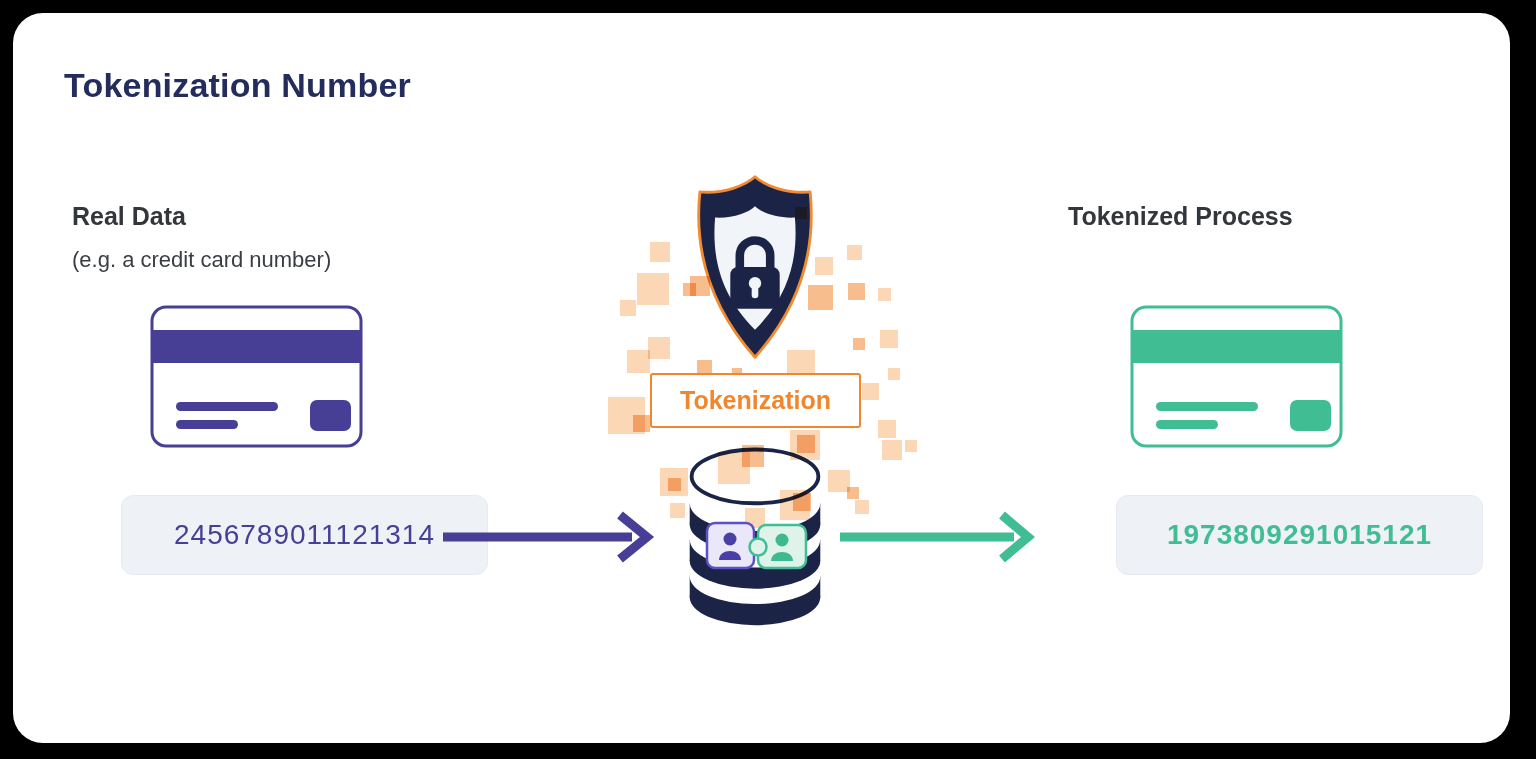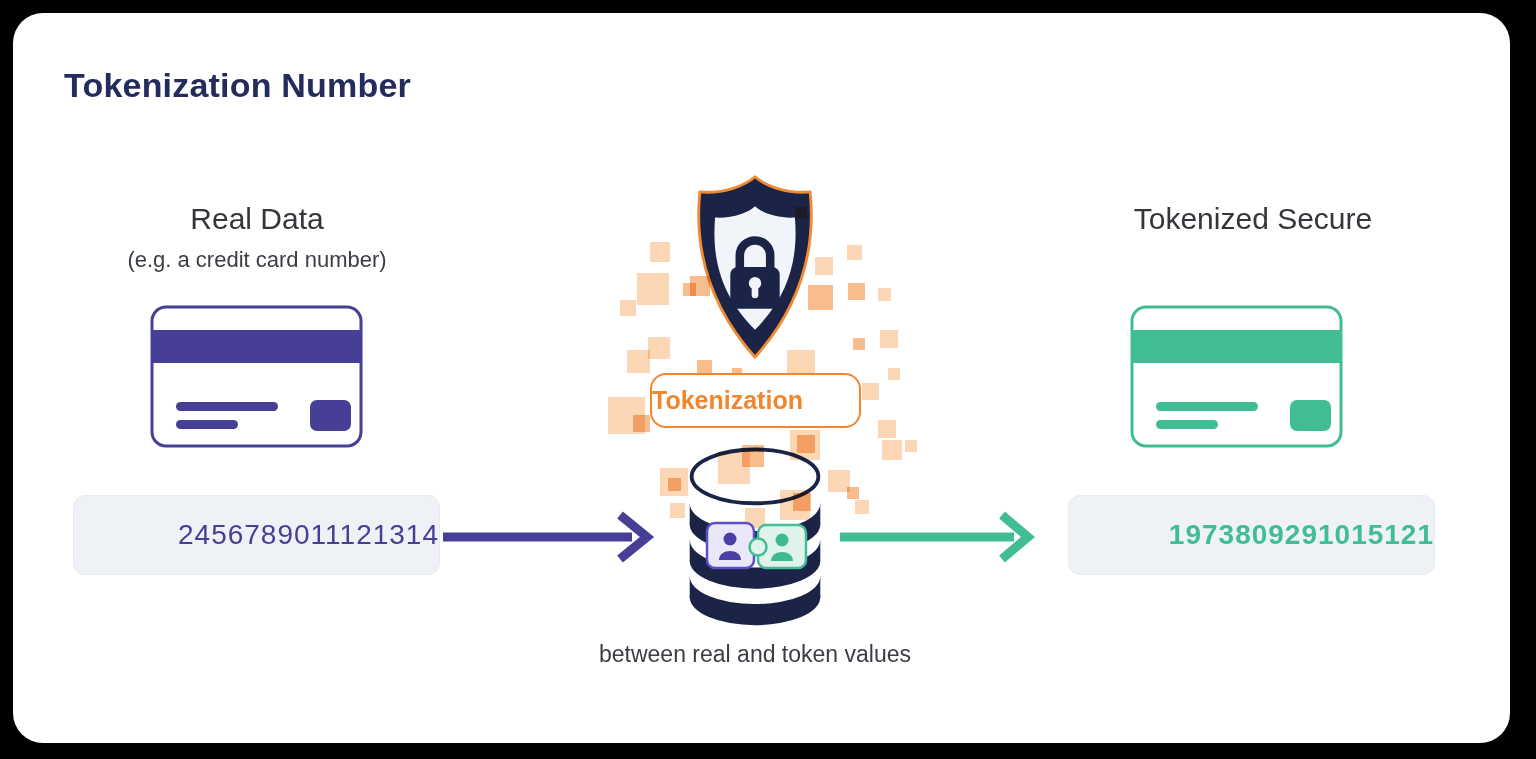--- a/index.html
+++ b/index.html
@@ -11,37 +11,38 @@
   .panel{
     position:absolute;left:13px;top:13px;width:1497px;height:730px;
     background:#ffffff;border-radius:30px;
   }
   .abs{position:absolute;}
   .title{
     left:64px;top:66px;font-size:34px;font-weight:bold;color:#232C5C;
     letter-spacing:.2px;
   }
   .col-heading{
-    font-size:30px;font-weight:normal;color:#33363B;text-align:center;
+    font-size:25px;font-weight:bold;color:#33363B;
   }
   .col-sub{
-    font-size:22px;color:#3A3D43;text-align:center;
+    font-size:22px;color:#3A3D43;text-align:left;
   }
   .num-box{
     width:367px;height:80px;background:#EEF1F6;border:1px solid #E6EAF1;
-    border-radius:12px;display:flex;align-items:center;justify-content:flex-end;
+    border-radius:12px;display:flex;align-items:center;justify-content:center;
     box-sizing:border-box;
+    margin-left:48px;
   }
   .num-box span{font-size:28px;letter-spacing:1px;}
   .num-purple span{color:#463F95;}
   .num-green span{color:#41BD93;font-weight:bold;}
   .badge{
     left:650px;top:373px;width:211px;height:55px;background:#fff;
-    border:2.5px solid #F0862D;border-radius:16px;box-sizing:border-box;
-    display:flex;align-items:center;z-index:6;
+    border:2.5px solid #F0862D;border-radius:3px;box-sizing:border-box;
+    display:flex;align-items:center;justify-content:center;z-index:6;
   }
   .badge span{color:#F0862D;font-size:25px;font-weight:bold;}
   .caption{
     left:555px;top:638px;width:400px;text-align:center;
     font-size:23px;line-height:32px;color:#3A3D43;z-index:6;
   }
   .sq{
     position:absolute;z-index:5;mix-blend-mode:multiply;
   }
   .icon-layer{z-index:4;}
@@ -110,29 +111,28 @@
   <circle cx="58" cy="29" r="8.5" fill="#DFF3EA" stroke="#41BD93" stroke-width="2.5"></circle>
 
   <circle cx="30" cy="21" r="6.5" fill="#4A3FA5"></circle>
   <path d="M19,42 C19,30 41,30 41,42 Z" fill="#4A3FA5"></path>
 
   <circle cx="82" cy="22" r="6.5" fill="#3FB98F"></circle>
   <path d="M71,43 C71,31 93,31 93,43 Z" fill="#3FB98F"></path>
 </svg>
 
 <div class="abs caption">
-  <div>between real and token values</div>
 </div>
 
 <svg class="abs top-layer" style="left:838px;top:498px;" width="200" height="78" viewBox="0 0 200 78">
   <line x1="2" y1="39" x2="176" y2="39" stroke="#41BD93" stroke-width="9"></line>
   <polyline points="164,17 190,39 164,61" fill="none" stroke="#41BD93" stroke-width="9"></polyline>
 </svg>
 
-<div class="abs col-heading" style="left:1068px;top:202px;width:370px;">Tokenized Secure</div>
+<div class="abs col-heading" style="left:1068px;top:202px;width:370px;">Tokenized Process</div>
 
 <svg class="abs icon-layer" style="left:1130px;top:305px;" width="213" height="143" viewBox="0 0 213 143">
   <rect x="2" y="2" width="209" height="139" rx="14" fill="#ffffff" stroke="#41BD93" stroke-width="3"></rect>
   <rect x="2.5" y="25" width="208" height="33" fill="#41BD93"></rect>
   <rect x="26" y="97" width="102" height="9" rx="4.5" fill="#41BD93"></rect>
   <rect x="26" y="115" width="62" height="9" rx="4.5" fill="#41BD93"></rect>
   <rect x="160" y="95" width="41" height="31" rx="7" fill="#41BD93"></rect>
 </svg>
 
 <div class="abs num-box num-green" style="left:1068px;top:495px;">

